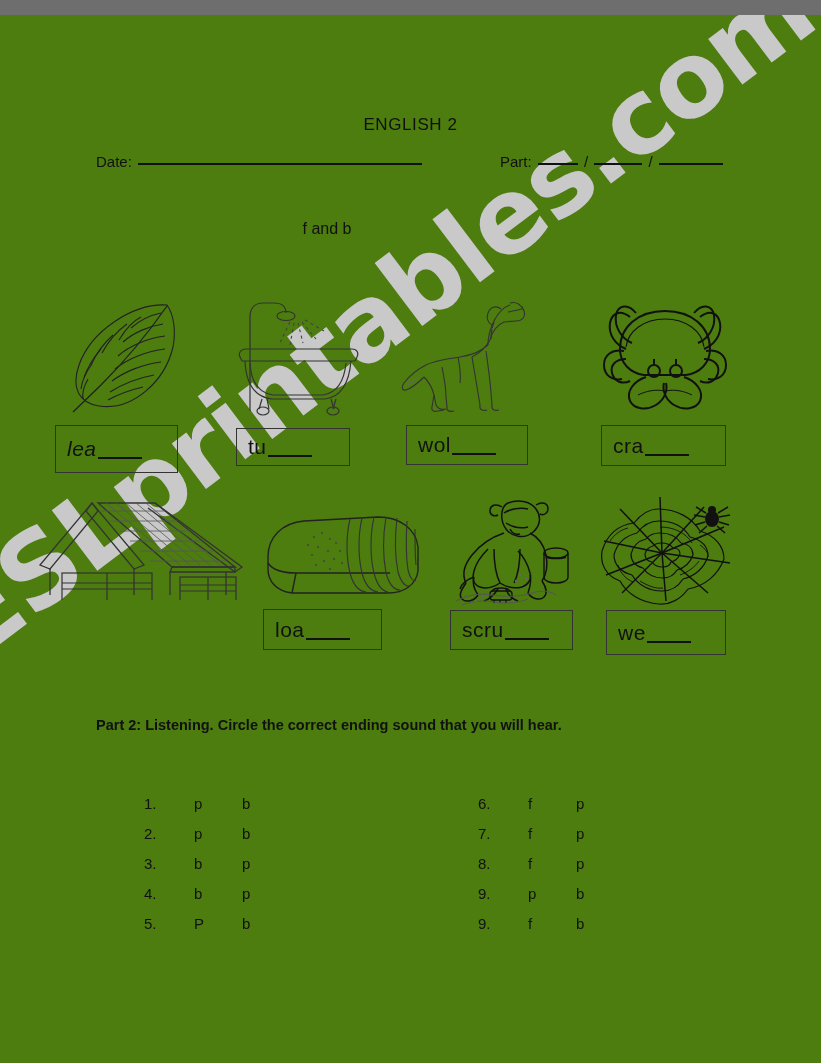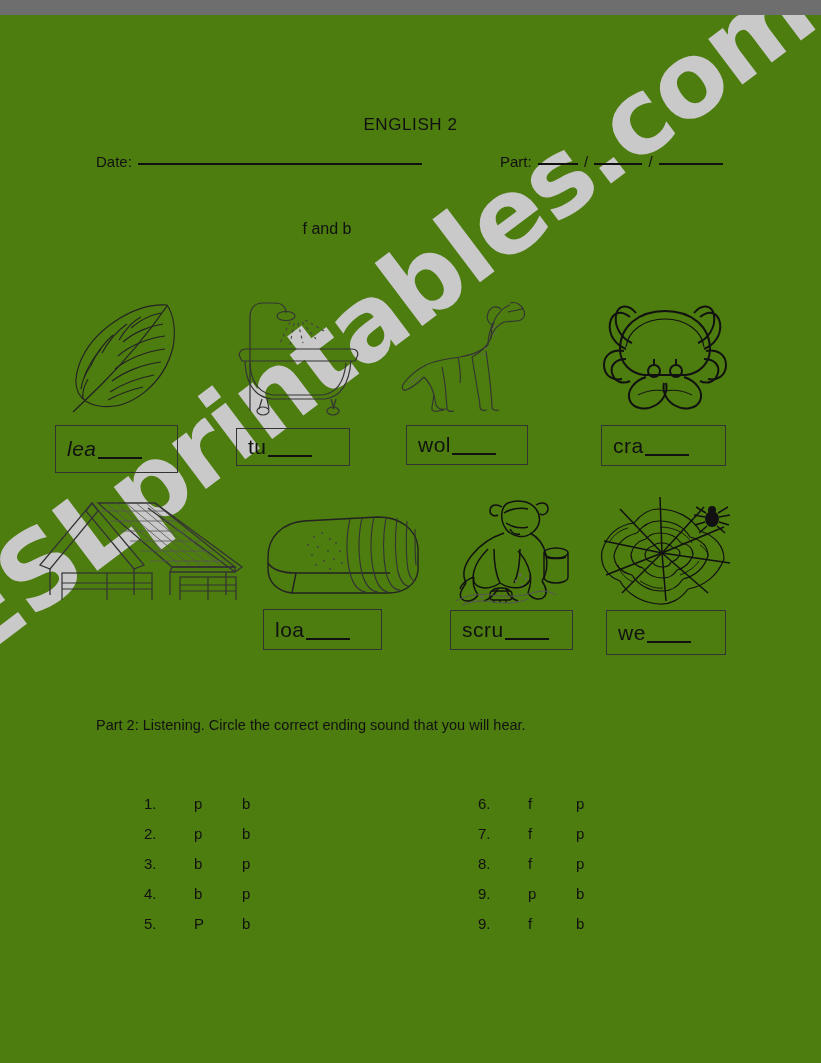--- a/index.html
+++ b/index.html
@@ -87,20 +87,21 @@
     z-index: 10;
     white-space: nowrap;
   }
   .part2-label {
     position: absolute;
     left: 96px;
     top: 702px;
     font-size: 14.5px;
     z-index: 10;
     white-space: nowrap;
+    font-weight: bold;
   }
 
   
   .pic-cell {
     position: absolute;
     z-index: 8;
   }
   .pic-art {
     position: absolute;
     left: 0;

